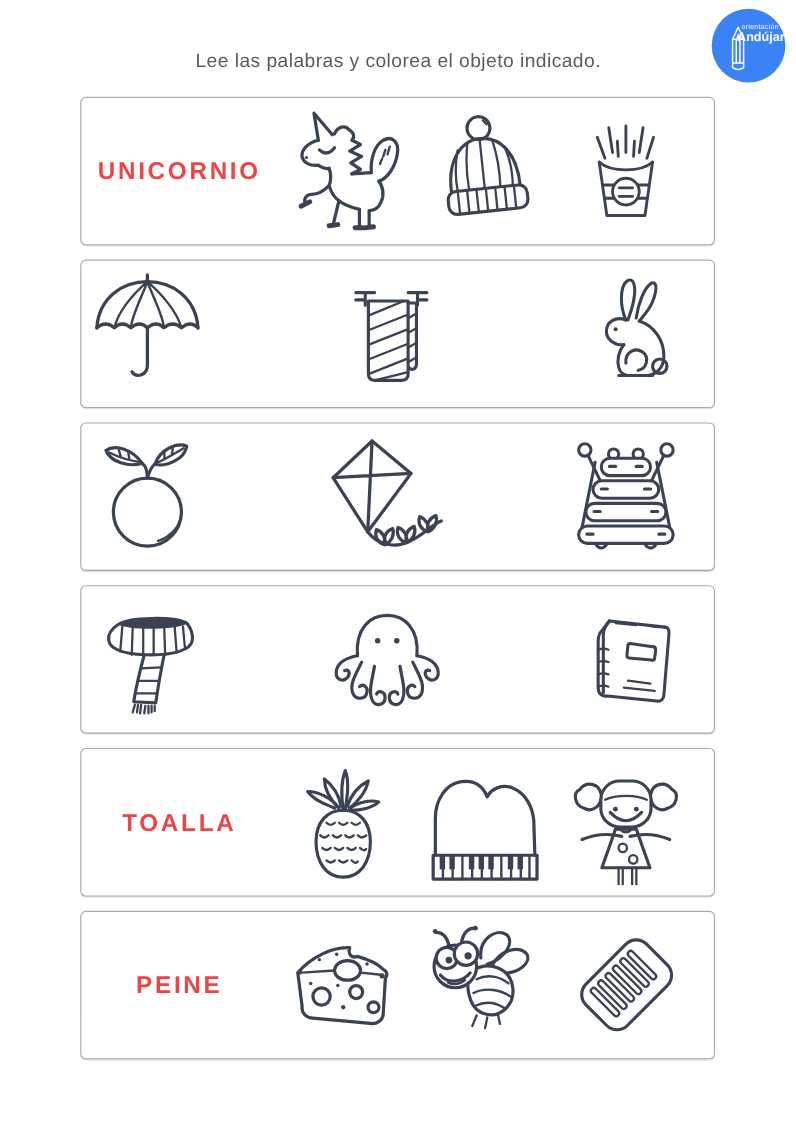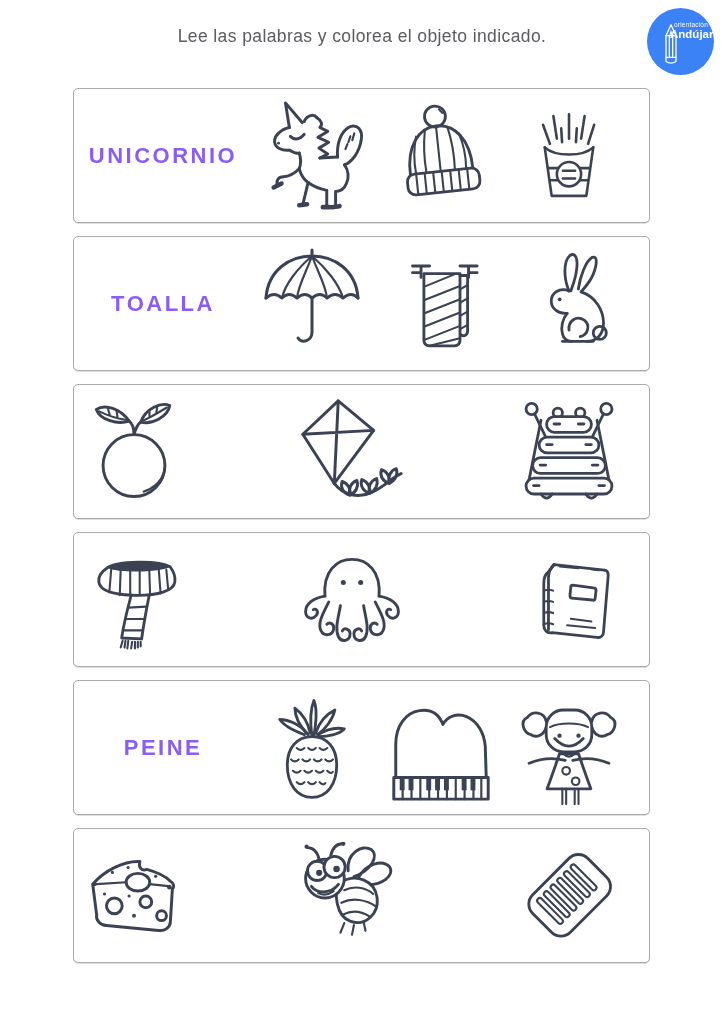--- a/index.html
+++ b/index.html
@@ -1,40 +1,40 @@
 <!DOCTYPE html>
 <html><head>
 <meta charset="utf-8">
 <style>
   html,body{margin:0;padding:0;}
   body{
     width:724px;height:1024px;background:#ffffff;position:relative;overflow:hidden;
     font-family:"Liberation Sans",sans-serif;
   }
   .title{
-    margin:0;padding-top:26px;text-align:center;
+    margin:0;padding-top:45px;text-align:center;
     font-size:17.5px;font-weight:400;color:#5a5b5e;letter-spacing:.4px;
   }
   .logo{
     position:absolute;top:8px;right:10px;width:67px;height:67px;border-radius:50%;
     background:#3b82f6;
   }
   .logo .l1{position:absolute;left:27px;top:13px;font-size:6.5px;color:#fff;letter-spacing:.2px;}
   .logo .l2{position:absolute;left:23px;top:20px;font-size:11.5px;font-weight:700;color:#fff;}
   .logo svg{position:absolute;left:14px;top:13px;}
   .rows{position:absolute;top:88px;left:73px;width:577px;}
   .row{
     box-sizing:border-box;height:135px;margin-bottom:13px;background:#fff;
     border:1.4px solid #a9a9a9;border-radius:5px;
     display:flex;align-items:center;
     box-shadow:0 1px 0 rgba(0,0,0,.12);
   }
   .word{
     flex:0 0 178px;text-align:center;
-    font-size:22px;font-weight:700;letter-spacing:2.5px;color:#8b5cf6;
+    font-size:22px;font-weight:700;letter-spacing:2.5px;color:#ef4444;
   }
   .imgs{flex:1;display:flex;align-items:center;justify-content:space-between;padding:0 20px 0 0;}
   .cell{width:120px;height:126px;display:flex;align-items:center;justify-content:center;}
   svg.art{stroke:#3b4254;fill:none;stroke-linecap:round;stroke-linejoin:round;stroke-width:3;}
   svg.art .fillink{fill:#3b4254;stroke:none;}
   svg.art .mask{fill:#ffffff;}
   svg.art .thin{stroke-width:2.2;}
   svg.art .thick{stroke-width:4.6;}
 </style>
 </head>
@@ -98,21 +98,20 @@
           <path d="M32 50 C44 61 76 61 88 50"></path>
           <path d="M36 74 L47 74 M73 74 L84 74 M38 88 L47 88 M73 88 L82 88"></path>
           <circle cx="60" cy="81" r="14"></circle>
           <path d="M53 77 L67 77 M53 86 L67 86"></path>
         </svg>
       </div>
     </div>
   </div>
 
   <div class="row">
-    <div class="word">TOALLA</div>
     <div class="imgs">
       <div class="cell">
         <svg class="art" width="120" height="120" viewBox="0 0 120 120" stroke-width="2.6">
           <path d="M60 6 L60 12"></path>
           <path d="M14 54 C16 26 38 12 60 12 C82 12 104 26 106 54"></path>
           <path d="M14 54 Q22 47 30 54 Q37 47 45 54 Q53 47 60 54 Q68 47 75 54 Q83 47 91 54 Q99 47 106 54"></path>
           <path class="thin" d="M60 12 C46 24 33 40 30 54 M60 12 C55 26 46 42 45 54 M60 12 C65 26 74 42 75 54 M60 12 C74 24 87 40 91 54"></path>
           <path d="M60 54 L60 88 C60 97 50 100 46 94"></path>
         </svg>
       </div>
@@ -217,21 +216,21 @@
           <path class="thin" d="M33 50 Q38 48 43 50 M33 62 Q38 60 43 62 M33 74 Q38 72 43 74 M33 86 Q38 84 43 86"></path>
           <path class="thin" d="M50 24 L70 26 M84 27 L92 28"></path>
           <path d="M64 44 L86 47 Q89 47 89 50 L88 58 Q88 61 85 60 L63 58 Q61 58 61 55 L62 46 Q62 44 64 44 Z"></path>
           <path class="thin" d="M62 80 L84 83 M58 87 L88 90"></path>
         </svg>
       </div>
     </div>
   </div>
 
   <div class="row">
-    <div class="word">PEINE</div>
+    <div class="word">TOALLA</div>
     <div class="imgs">
       <div class="cell">
         <svg class="art" width="114" height="114" viewBox="0 0 120 120" stroke-width="2.4">
           <path d="M60 48 C58 34 58 20 62 10 C66 20 64 34 62 48"></path>
           <path d="M56 46 C48 38 42 28 42 18 C50 24 56 34 58 44"></path>
           <path d="M52 46 C42 42 32 38 26 30 C36 30 48 36 54 44"></path>
           <path d="M64 44 C68 32 76 24 84 20 C82 30 74 40 66 46"></path>
           <path d="M66 46 C76 40 86 38 94 40 C88 46 76 48 68 48"></path>
           <path d="M60 48 C44 48 34 60 34 78 C34 98 44 112 60 112 C76 112 86 98 86 78 C86 60 76 48 60 48 Z"></path>
           <path class="thin" d="M44 60 Q48 64 52 60 M56 60 Q60 64 64 60 M68 60 Q72 64 76 60 M38 72 Q42 76 46 72 M50 72 Q54 76 58 72 M62 72 Q66 76 70 72 M74 72 Q78 76 82 72 M40 84 Q44 88 48 84 M52 84 Q56 88 60 84 M64 84 Q68 88 72 84 M76 84 Q80 88 82 85 M44 96 Q48 100 52 96 M56 96 Q60 100 64 96 M68 96 Q72 100 74 97"></path>
@@ -267,20 +266,21 @@
           <path class="thin" d="M54 66 Q60 72 66 66"></path>
           <circle class="thin" cx="57" cy="84" r="4"></circle>
           <circle class="thin" cx="67" cy="95" r="4"></circle>
           <path class="thin" d="M53 103 L53 119 M57 103 L57 119 M66 103 L66 119 M70 103 L70 119"></path>
         </svg>
       </div>
     </div>
   </div>
 
   <div class="row">
+    <div class="word">PEINE</div>
     <div class="imgs">
       <div class="cell">
         <svg class="art" width="118" height="118" viewBox="0 0 120 120" stroke-width="2.6">
           <path d="M18 48 C30 34 50 24 66 25 C64 31 68 35 73 33 C84 36 93 41 97 45 C101 47 101 51 99 53 L97 86 C97 92 91 96 85 95 L32 90 C26 90 21 85 22 79 Z"></path>
           <path class="thin" d="M22 48 L52 46 M76 48 L95 50"></path>
           <ellipse cx="64" cy="46" rx="12" ry="9"></ellipse>
           <circle class="fillink" cx="20" cy="48" r="2"></circle>
           <circle class="fillink" cx="96" cy="51" r="2.4"></circle>
           <circle cx="40" cy="70" r="8"></circle>
           <circle cx="72" cy="66" r="6"></circle>

